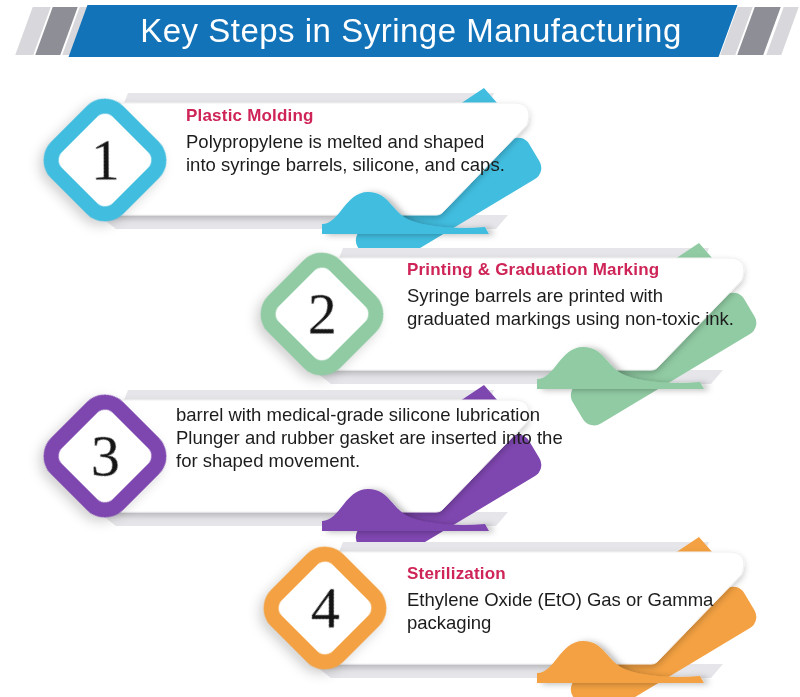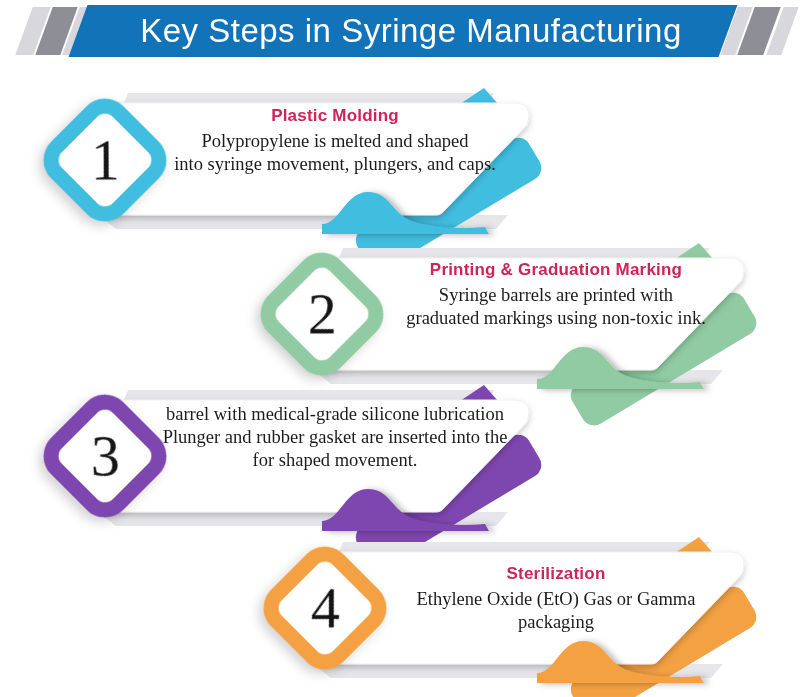--- a/index.html
+++ b/index.html
@@ -20,24 +20,24 @@
   .fill-card{fill:#ffffff;stroke:#f0f0f1;stroke-width:1;}
   .fill-strip{fill:#e6e6ea;}
 
   .diamond{position:absolute;width:102px;height:102px;box-sizing:border-box;
            background:#ffffff;border:15px solid var(--accent,#999);border-radius:26px;
            transform:rotate(45deg);filter:drop-shadow(0 6px 6px rgba(0,0,0,.18));
            display:flex;align-items:center;justify-content:center;}
   .num{transform:rotate(-45deg);font-family:"Liberation Serif",serif;font-size:58px;
        color:#151515;line-height:1;}
 
-  .step-text{position:absolute;text-align:center;}
+  .step-text{position:absolute;text-align:left;margin-left:26px;}
   .step-title{font-size:17px;font-weight:700;color:var(--title-pink,#ce2457);
               letter-spacing:.2px;margin-bottom:4px;white-space:nowrap;}
-  .line{font-family:Liberation Serif, serif;font-size:18.5px;color:#1c1c1c;
+  .line{font-family:Liberation Sans, sans-serif;font-size:18.5px;color:#1c1c1c;
         line-height:23px;white-space:nowrap;}
 </style>
 </head>
 <body>
 
 <div class="canvas">
 
   <div>
     <div class="hdr-el stripe-light" style="left:24px;width:18px;"></div>
     <div class="hdr-el stripe-dark" style="left:44px;width:25px;"></div>
@@ -68,21 +68,21 @@
       <rect class="fill-accent" x="258" y="95" width="200" height="46" rx="13" transform="rotate(-31 362 118)"></rect>
       <path class="fill-card" filter="url(#cardShadow)" d="M 22,19 L 424,19 Q 444,19 437,41 L 352,129 Q 350,131 346,131 L 23,131 Q 5,131 5,113 L 5,37 Q 5,19 22,19 Z"></path>
       <path class="fill-accent" filter="url(#hillShadow)" d="M 232,140 C 250,140 255,108 278,108 C 300,108 302,130 322,137 C 342,144 370,145 395,143 L 399,150 L 232,150 Z"></path>
     </svg>
     <div class="diamond" style="left:54px;top:109px;">
       <span class="num">1</span>
     </div>
     <div class="step-text" style="left:160px;top:106px;width:350px;">
       <div class="step-title">Plastic Molding</div>
       <div class="line">Polypropylene is melted and shaped</div>
-      <div class="line">into syringe movement, plungers, and caps.</div>
+      <div class="line">into syringe barrels, silicone, and caps.</div>
       <div class="line"></div>
     </div>
   </div>
 
   <div class="step" style="--accent: #90cba3;">
     <svg class="card-svg" style="left:305px;top:239px;" width="470" height="150" viewBox="0 0 470 150">
       <polygon class="fill-strip" points="8,131 418,131 406,145 26,145"></polygon>
       <polygon class="fill-strip" points="38,9 404,9 400,19 34,19"></polygon>
       <polygon class="fill-accent" points="370,20 408,20 394,4"></polygon>
       <rect class="fill-accent" x="258" y="95" width="200" height="46" rx="13" transform="rotate(-31 362 118)"></rect>

